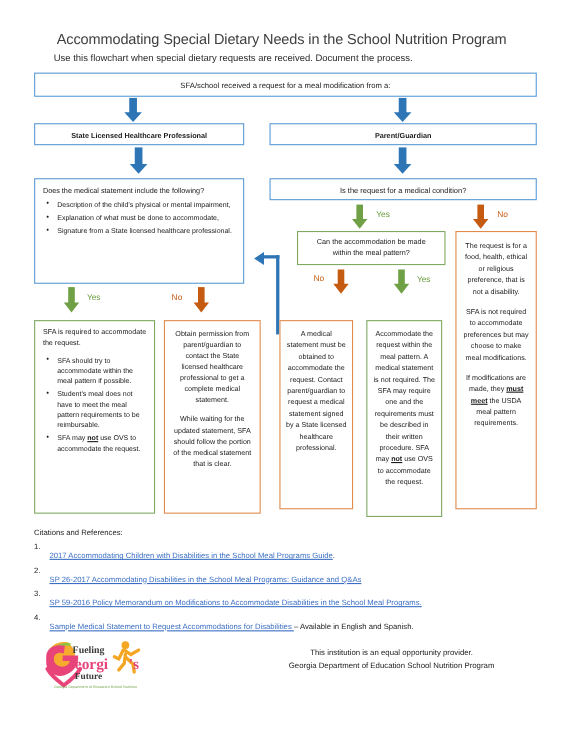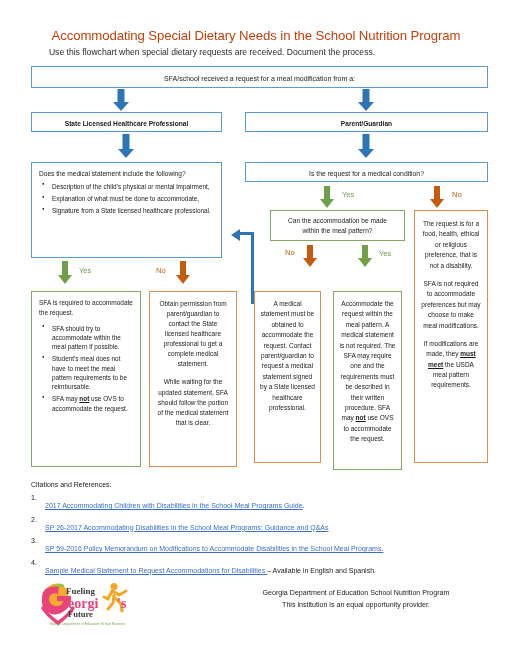--- a/index.html
+++ b/index.html
@@ -9,21 +9,21 @@
     font-family:"Liberation Sans", sans-serif;
     color:#1a1a1a;
     position:relative;
     overflow:hidden;
   }
   .page{position:relative;width:512px;height:663px;}
 
   
   .title{
     position:absolute;left:0;top:28px;width:512px;text-align:center;
-    font-size:13.2px;font-weight:400;color:#c2410c;letter-spacing:-0.1px;
+    font-size:13.2px;font-weight:400;color:#404040;letter-spacing:-0.1px;
   }
   .subtitle{
     position:absolute;left:0;top:47px;width:424px;text-align:center;
     font-size:8.6px;font-weight:400;color:#2b2b2b;
   }
 
   
   .box{position:absolute;box-sizing:border-box;background:#fff;}
   .box.blue{border:1px solid #5B9BD5;}
   .box.green{border:1px solid #7FA961;}
@@ -234,17 +234,17 @@
 
       <text x="66" y="28" font-family="Liberation Serif, serif" font-size="18" font-weight="bold" fill="#3b3b3b">Fueling</text>
       <text x="70" y="56" font-family="Liberation Serif, serif" font-size="28" font-weight="bold" fill="#E8447A">eorgi</text>
       <text x="168" y="56" font-family="Liberation Serif, serif" font-size="28" font-weight="bold" fill="#E8447A">'s</text>
       <text x="70" y="74" font-family="Liberation Serif, serif" font-size="17" font-weight="bold" fill="#3b3b3b">Future</text>
     </svg>
     <div class="logo-cap">Georgia Department of Education School Nutrition</div>
   </div>
 
   <div class="foot">
+    <div>This institution is an equal opportunity provider.</div>
     <div>Georgia Department of Education School Nutrition Program</div>
-    <div>This institution is an equal opportunity provider.</div>
   </div>
 
 </div>
 
 </body></html>

